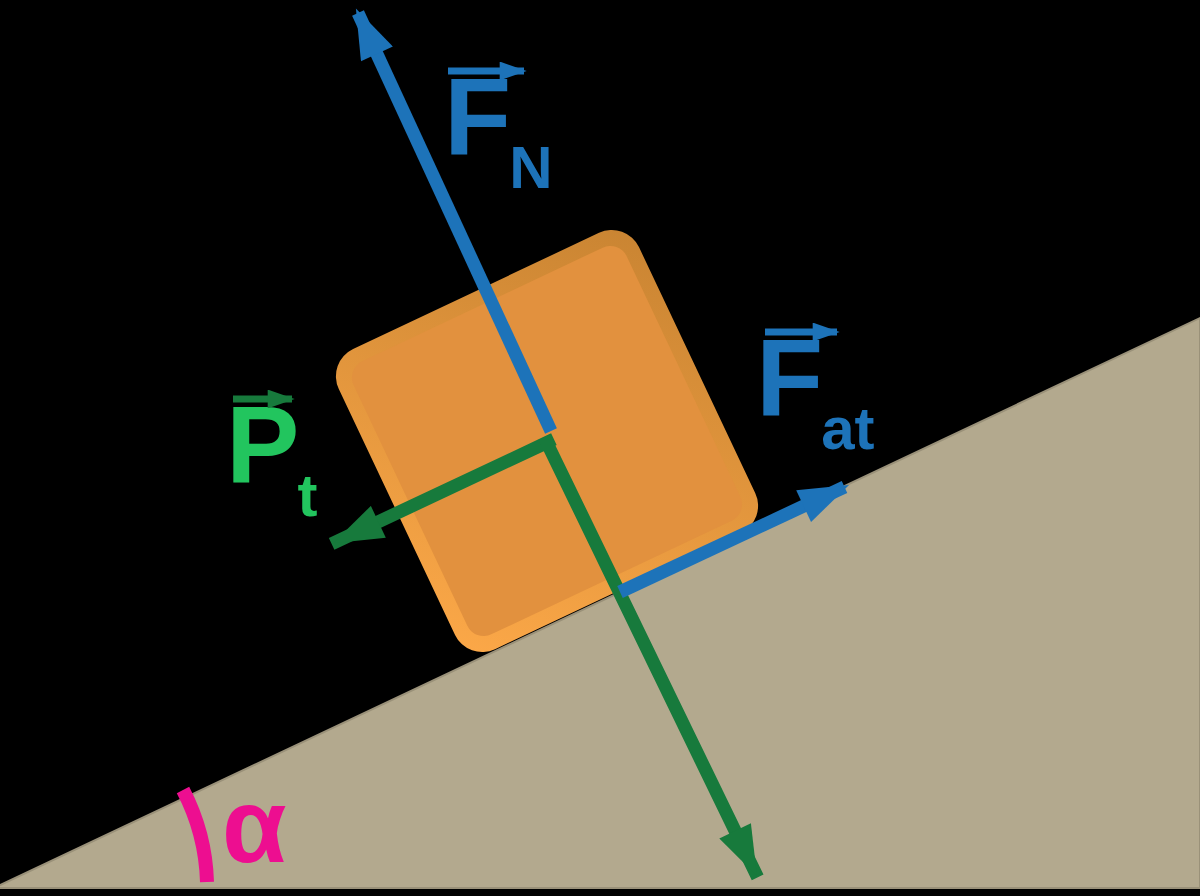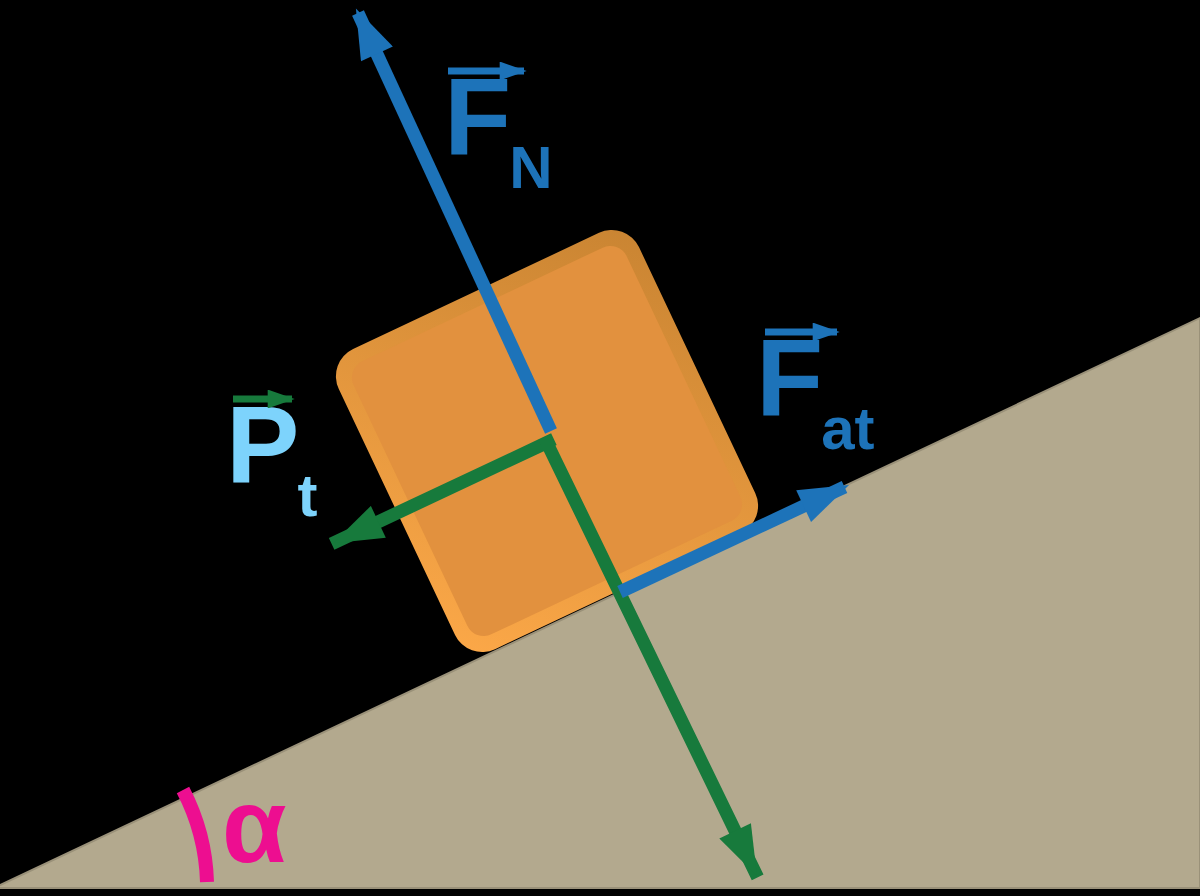--- a/index.html
+++ b/index.html
@@ -4,21 +4,21 @@
 <style>
   html,body{margin:0;padding:0;background:#000;}
   #scene{position:relative;width:1200px;height:896px;background:#000;overflow:hidden;
          font-family:"Liberation Sans", sans-serif;text-align:center;}
   #scene svg{position:absolute;left:0;top:0;overflow:visible;}
   .vec-label{position:absolute;line-height:1;font-weight:bold;white-space:nowrap;}
   .vec-label .big{font-size:110px;}
   .vec-label .sub{font-size:60px;vertical-align:-33px;margin-left:-2px;}
   .vec-label .arrow-svg{position:absolute;left:0;top:-20px;overflow:visible;}
   .blue{color:#1d73b9;}
-  .green{color:#7dd3fc;}
+  .green{color:#22c55e;}
   .pink{color:#ed0e90;}
   #label-alpha{position:absolute;left:222px;top:773px;font-size:105px;font-weight:bold;line-height:1;}
 </style>
 </head>
 <body>
 
 <div id="scene">
 
   <svg width="1200" height="896" viewBox="0 0 1200 896">
     <defs>

